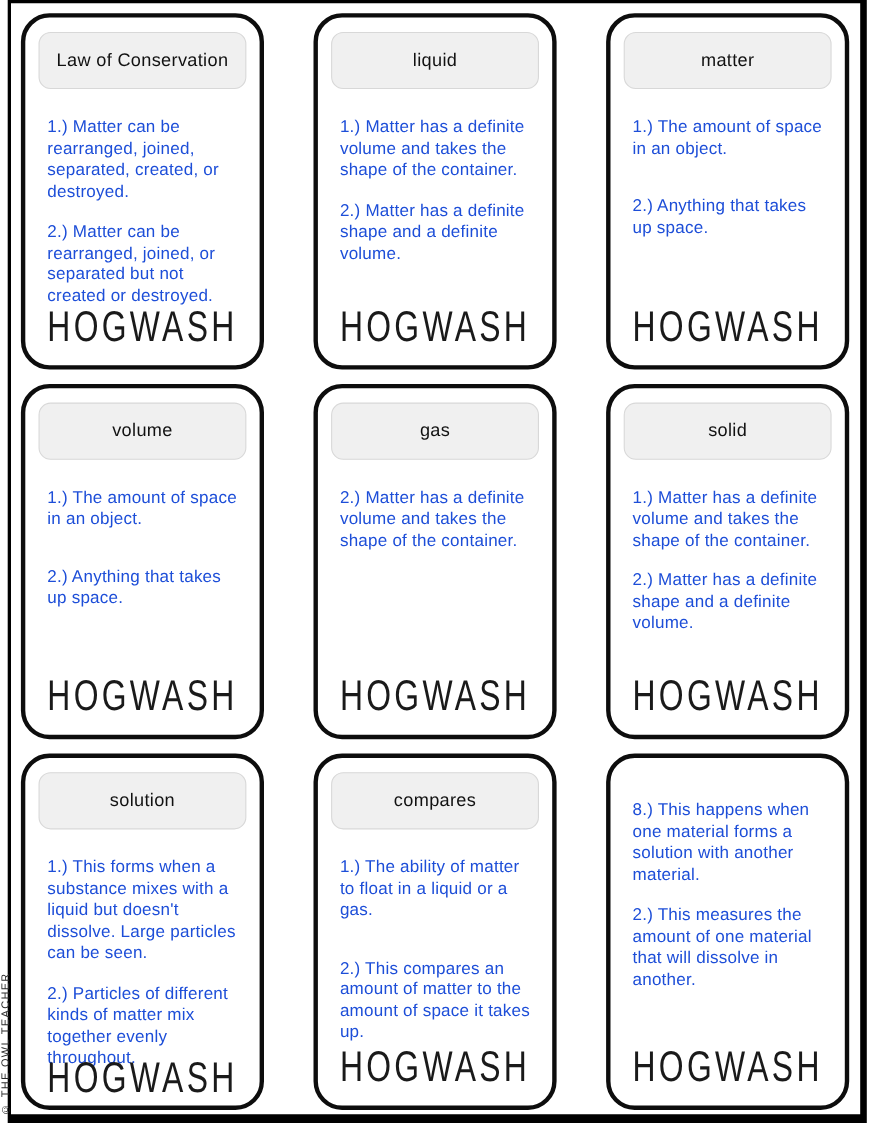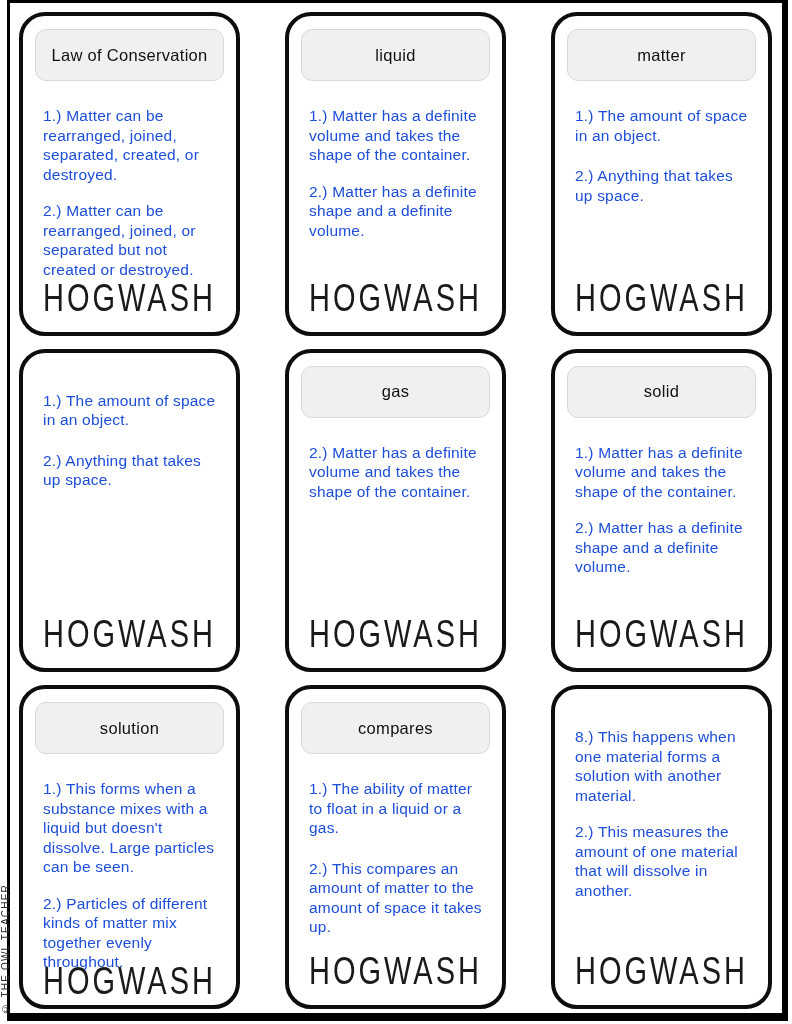--- a/index.html
+++ b/index.html
@@ -51,21 +51,21 @@
     padding: 4px 8px;
   }
   .defs {
     padding: 25px 6px 0 8px;
     font-size: 15.5px;
     line-height: 19.5px;
     letter-spacing: 0.2px;
     color: #1d4ed8;
   }
   .defs p + p { margin-top: 17px; }
-  .card.wide-gap .defs p + p { margin-top: 21px; }
+  .card.wide-gap .defs p + p { margin-top: 33px; }
   .wordmark {
     margin-top: auto;
     text-align: center;
     font-family: "Liberation Sans", sans-serif;
     font-size: 29px;
     font-weight: 400;
     letter-spacing: 3px;
     color: #1a1a1a;
     transform: scale(1.0, 1.35);
     transform-origin: center bottom;
@@ -116,20 +116,23 @@
       <div class="title">matter</div>
     </div>
     <div class="defs">
       <p>1.)  The amount of space in an object.</p>
       <p>2.)  Anything that takes up space.</p>
     </div>
     <div class="wordmark">HOGWASH</div>
   </div>
 
   <div class="card wide-gap">
+    <div class="title-box">
+      <div class="title">volume</div>
+    </div>
     <div class="defs">
       <p>1.)  The amount of space in an object.</p>
       <p>2.)  Anything that takes up space.</p>
     </div>
     <div class="wordmark">HOGWASH</div>
   </div>
 
   <div class="card">
     <div class="title-box">
       <div class="title">gas</div>

